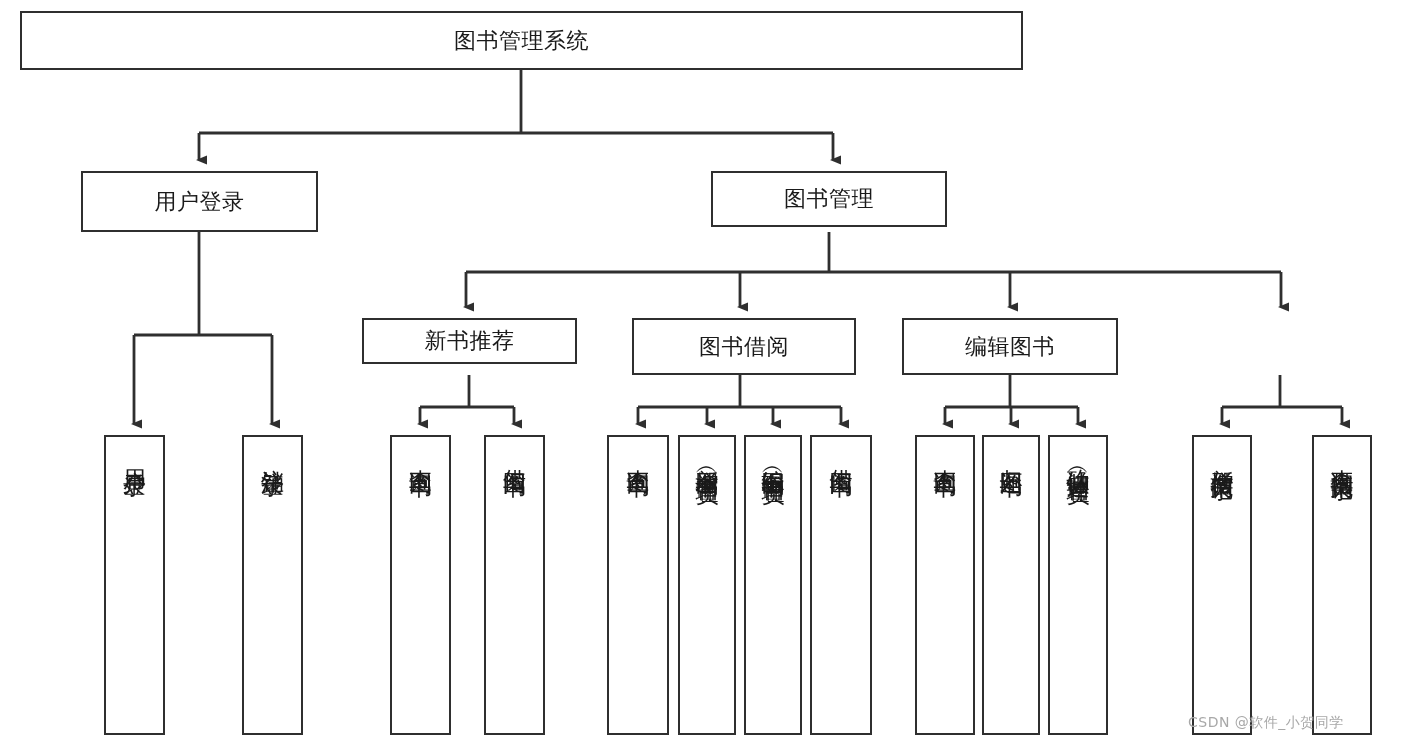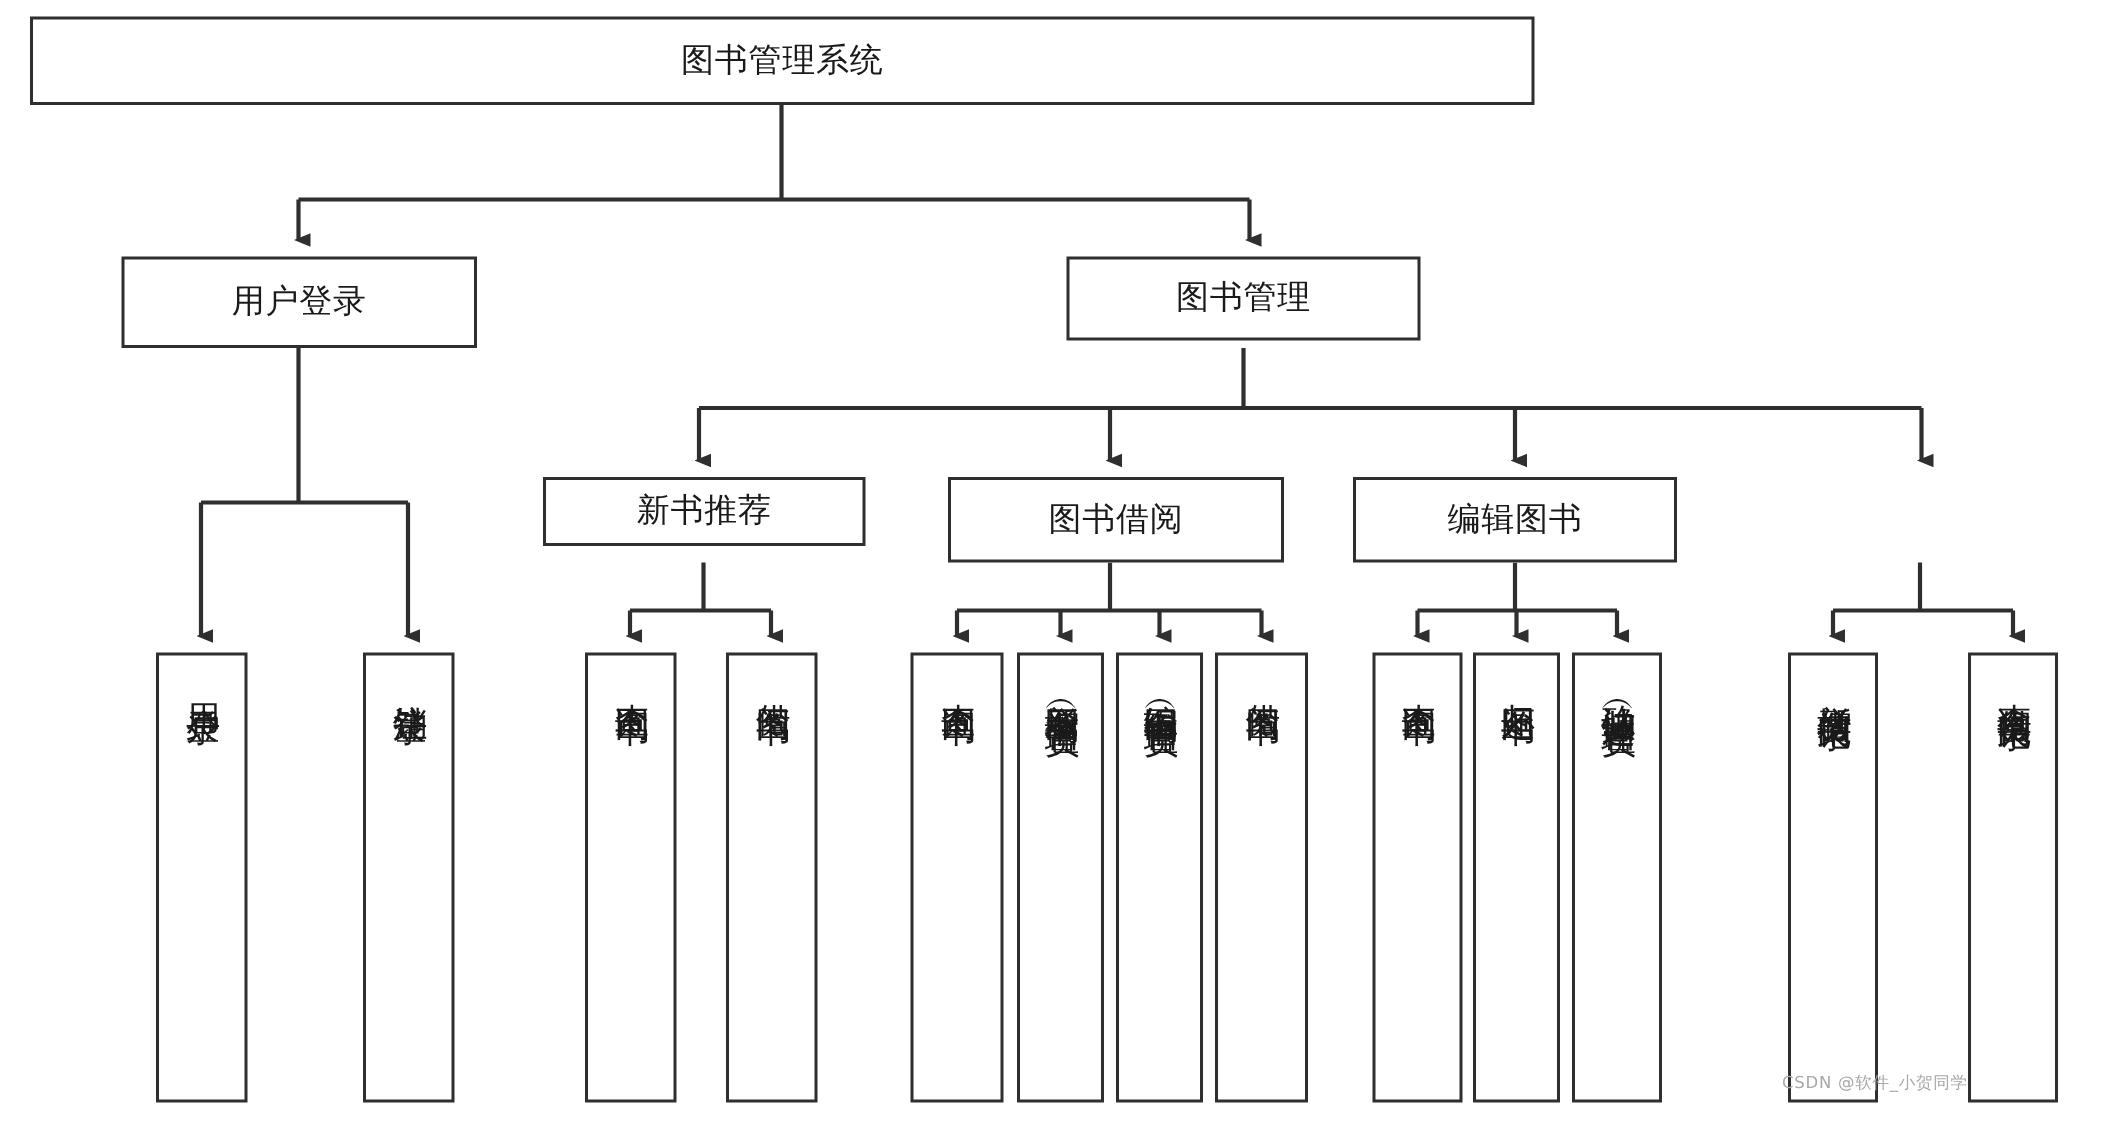--- a/index.html
+++ b/index.html
@@ -53,21 +53,21 @@
     writing-mode: vertical-rl;
     text-orientation: upright;
     font-size: 23px;
     letter-spacing: 2px;
     line-height: 1;
   }
   .watermark {
     position: absolute;
     left: 1188px;
     top: 714px;
-    font-size: 11px;
+    font-size: 14px;
     color: #a8a8a8;
     z-index: 5;
     white-space: nowrap;
     letter-spacing: 0.5px;
   }
 </style>
 </head>
 <body>
 
 <div id="diagram-root">

